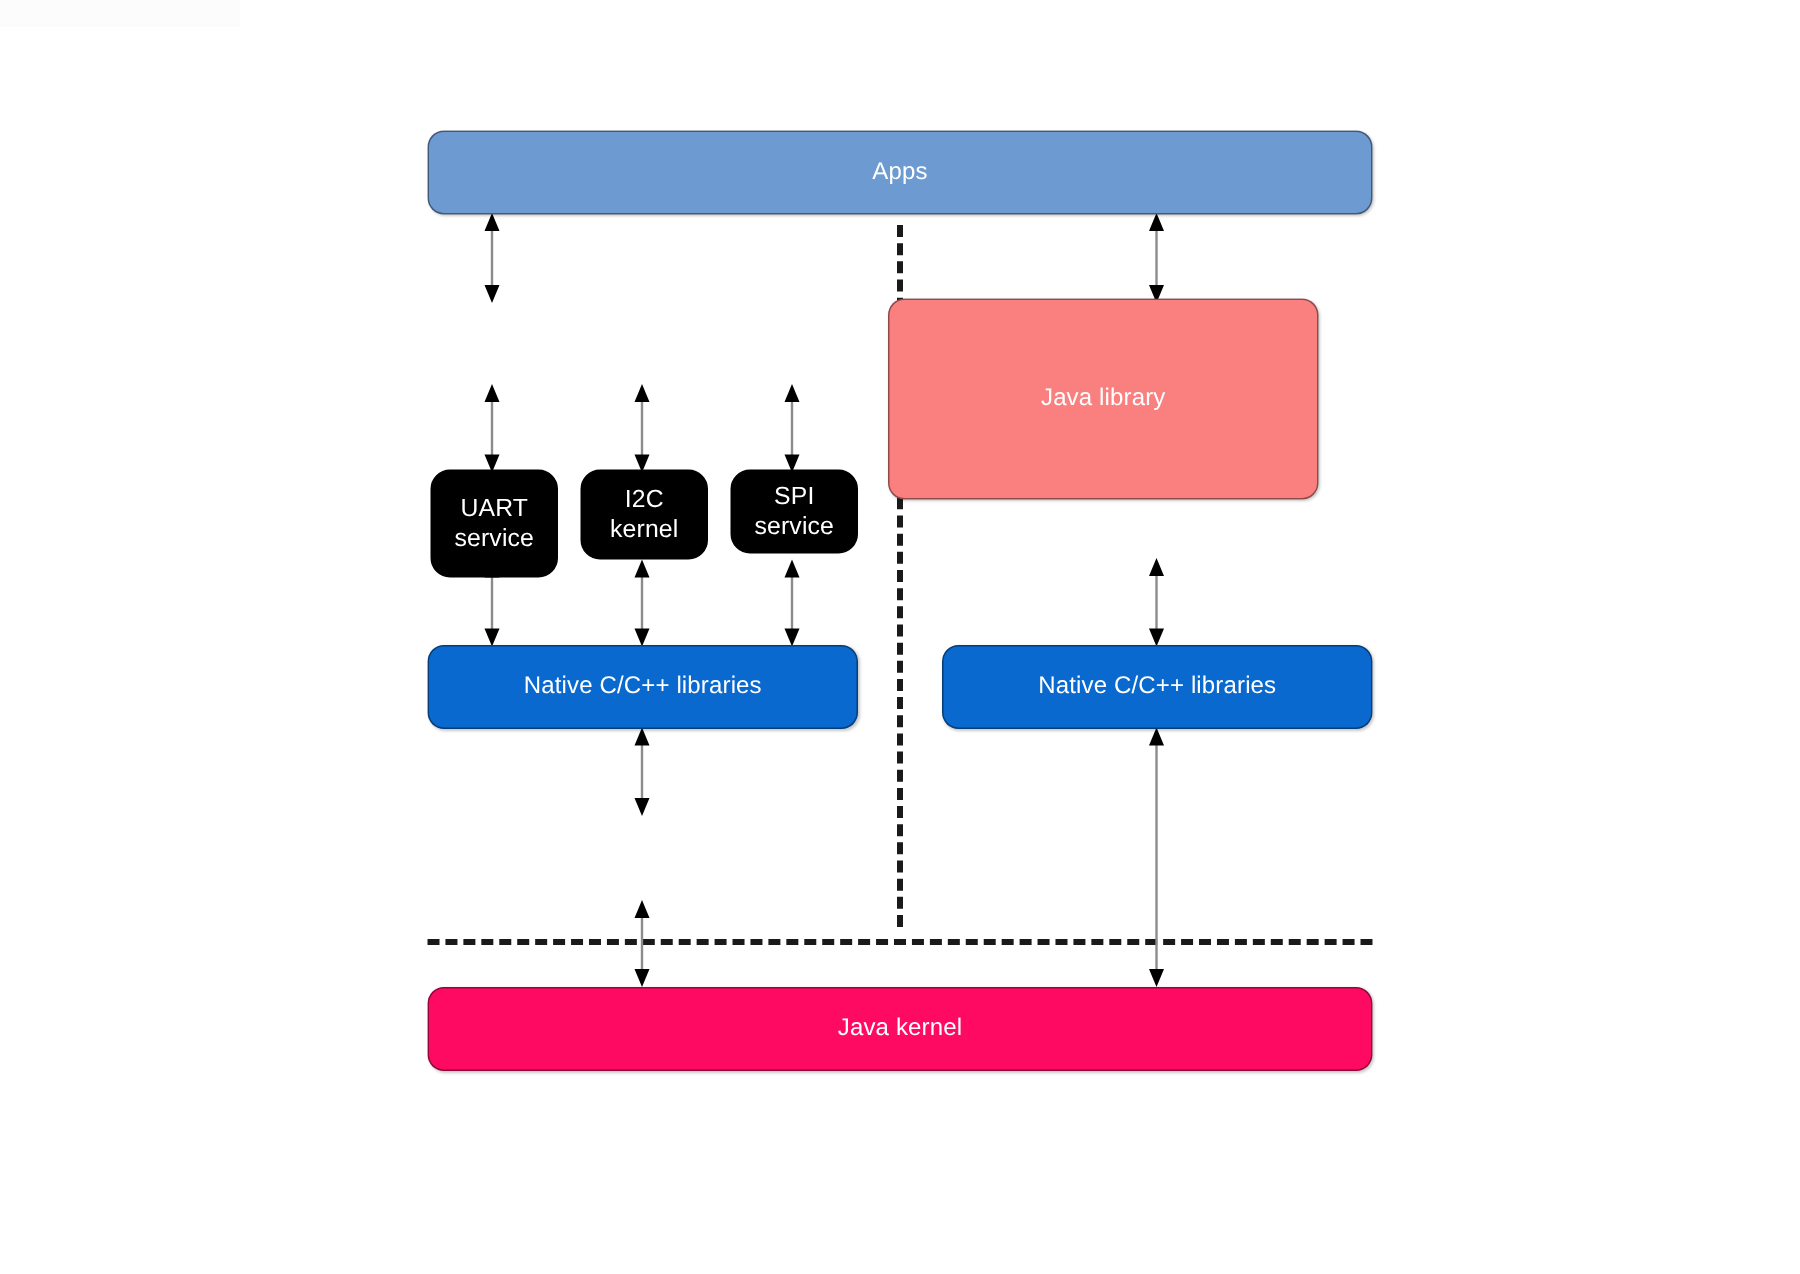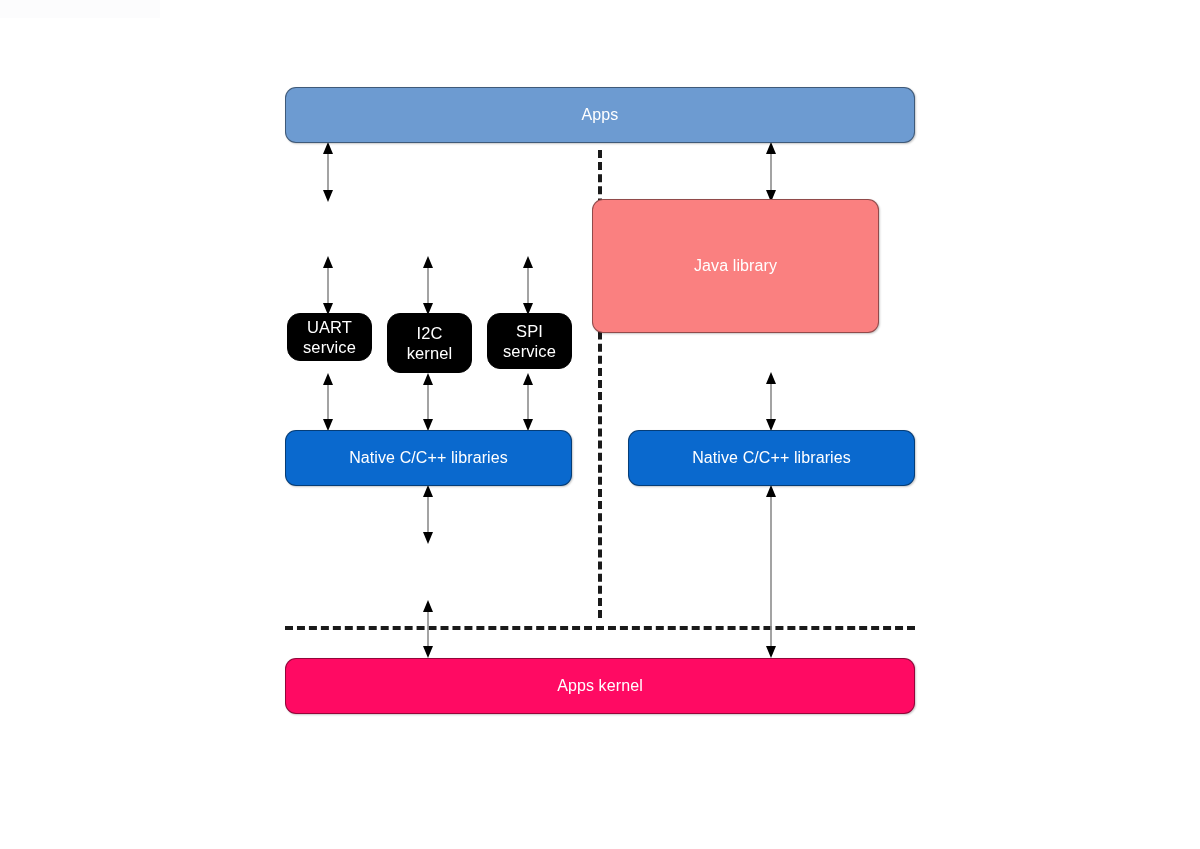--- a/index.html
+++ b/index.html
@@ -168,21 +168,21 @@
 
   <div class="node apps" style="left:285px; top:87px; width:630px; height:56px;">
     <span>Apps</span>
   </div>
 
 
   <div class="node salmon" style="left:592px; top:199px; width:287px; height:134px;">
     <span>Java library</span>
   </div>
 
-  <div class="node black svc" style="left:287px; top:313px; width:85px; height:48px;">
+  <div class="node black svc" style="left:287px; top:313px; width:85px; height:72px;">
     <span>UART
 service</span>
   </div>
 
   <div class="node black svc" style="left:387px; top:313px; width:85px; height:60px;">
     <span>I2C
 kernel</span>
   </div>
 
   <div class="node black svc" style="left:487px; top:313px; width:85px; height:56px;">
@@ -193,16 +193,16 @@
   <div class="node natblue" style="left:285px; top:430px; width:287px; height:56px;">
     <span>Native C/C++ libraries</span>
   </div>
 
   <div class="node natblue" style="left:628px; top:430px; width:287px; height:56px;">
     <span>Native C/C++ libraries</span>
   </div>
 
 
   <div class="node kernel" style="left:285px; top:658px; width:630px; height:56px;">
-    <span>Apps kernel</span>
+    <span>Java kernel</span>
   </div>
 
 </div>
 
 </body></html>

